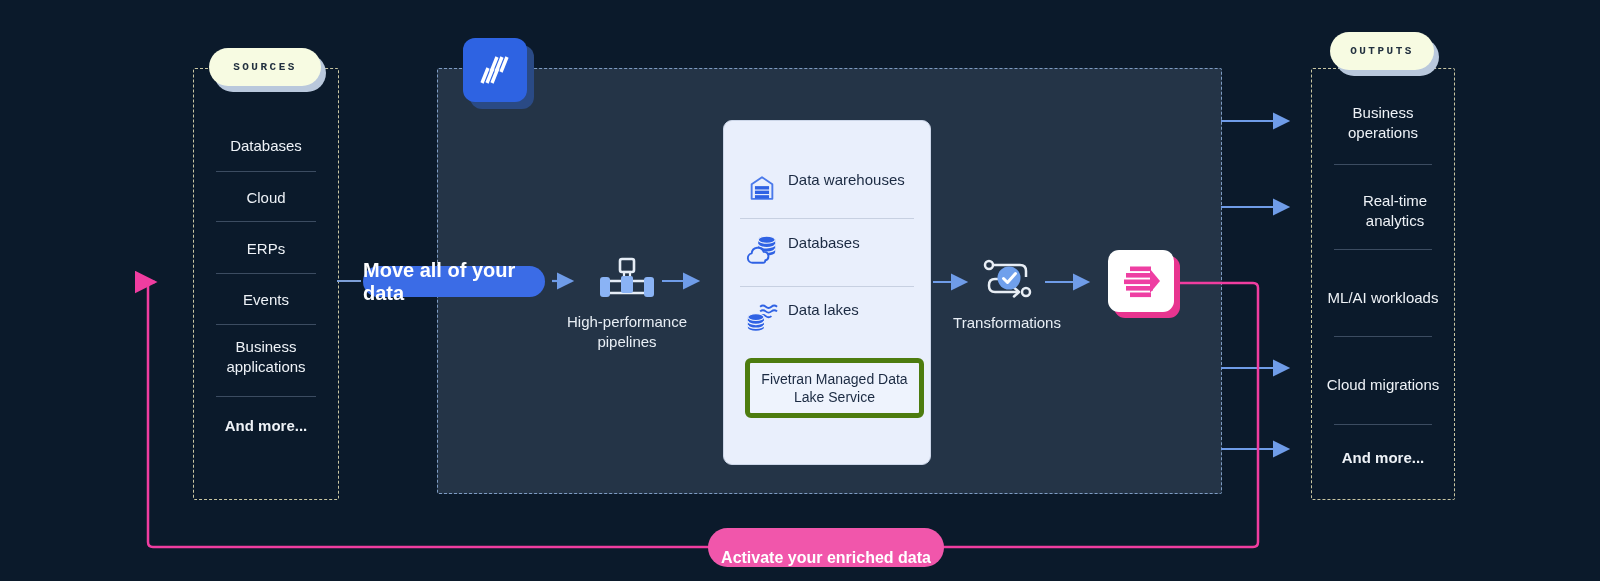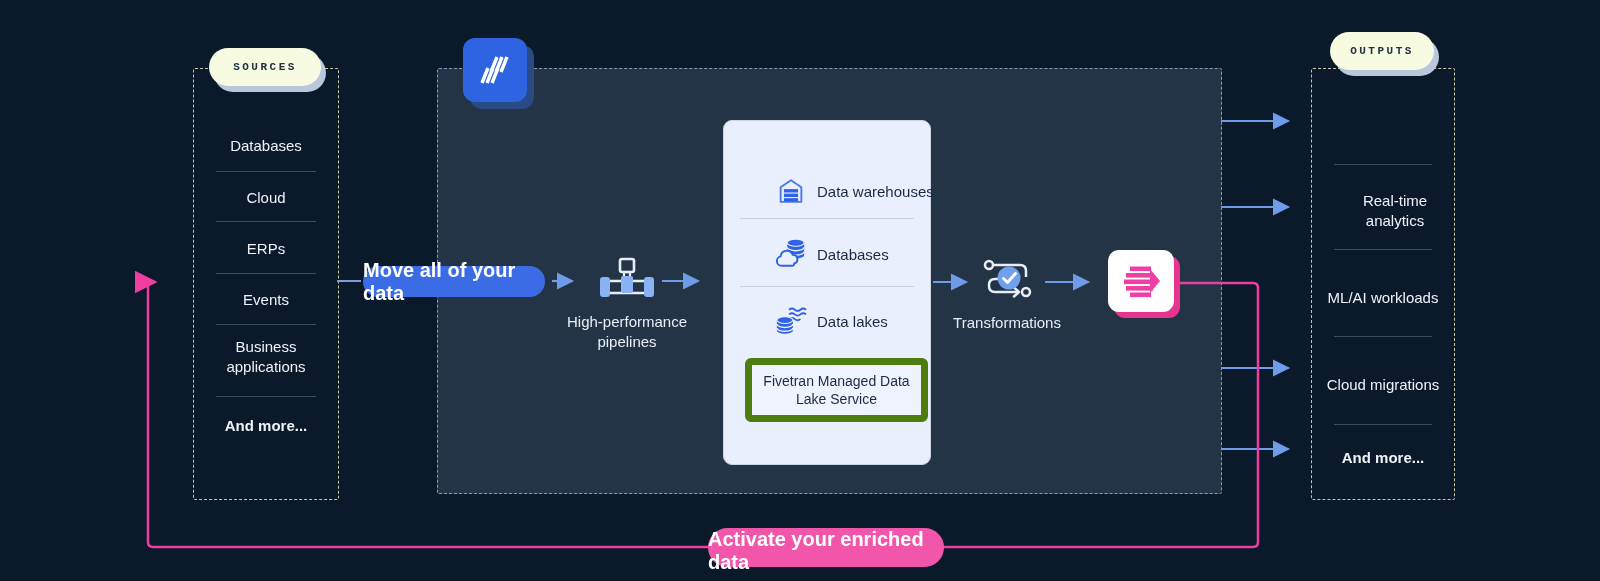--- a/index.html
+++ b/index.html
@@ -34,37 +34,37 @@
   .move-pill{position:absolute;left:363px;top:266px;width:182px;height:31px;border-radius:16px;
              background:#3b6ce6;z-index:4;display:flex;align-items:center;justify-content:center;
              font-size:20px;font-weight:600;color:#fff;}
 
   .flow-icon{position:absolute;z-index:3;}
   .flow-label{position:absolute;text-align:center;font-size:15px;line-height:1.35;color:#e8eef5;z-index:3;}
 
   
   .panel{position:absolute;left:723px;top:120px;width:206px;height:343px;background:#e9effc;
          border:1px solid #ccd6e8;border-radius:9px;z-index:3;}
-  .panel-row{position:absolute;left:0;width:100%;height:40px;display:flex;align-items:center;padding-left:29px;}
+  .panel-row{position:absolute;left:0;width:100%;height:40px;display:flex;align-items:flex-start;}
   .panel-row .icon{margin-left:21px;width:34px;height:34px;flex:none;display:flex;align-items:center;justify-content:center;}
   .panel-row .lbl{margin-left:9px;font-size:15px;color:#1b2a42;}
   .panel-div{position:absolute;left:16px;width:174px;height:1px;background:#c7d0e1;}
-  .managed-box{position:absolute;left:21px;top:237px;width:169px;height:50px;border:7px solid #4d7c0f;
+  .managed-box{position:absolute;left:21px;top:237px;width:169px;height:50px;border:5px solid #4d7c0f;
                border-radius:6px;display:flex;align-items:center;justify-content:center;text-align:center;
                font-size:14px;line-height:1.3;color:#1b2a42;background:#eef3fd;}
 
   
   .dest-chip{position:absolute;left:1108px;top:250px;width:66px;height:62px;border-radius:11px;
              background:#ffffff;box-shadow:6px 6px 0 #e8348f;z-index:4;
              display:flex;align-items:center;justify-content:center;}
 
   
   .activate-pill{position:absolute;left:708px;top:528px;width:236px;height:39px;border-radius:20px;
-                 background:#f156ab;z-index:4;display:flex;align-items:flex-start;justify-content:center;
-                 font-size:20px;font-weight:600;color:#fff;}
+                 background:#f156ab;z-index:4;display:flex;align-items:flex-end;justify-content:center;
+                 font-size:16px;font-weight:600;color:#fff;}
 </style>
 </head>
 <body>
 
 <div class="canvas">
 
   <svg class="connectors" viewBox="0 0 1600 581">
     <defs>
       <marker id="arrBlue" markerWidth="10" markerHeight="10" refX="7" refY="4" orient="auto">
         <path d="M0 0 L8 4 L0 8 Z" fill="#6f9ce8"></path>
@@ -223,20 +223,23 @@
       <polygon points="29,6 39,18 29,30" fill="#ee3fa2"></polygon>
       <rect x="9" y="3.5" width="21" height="4.6" fill="#ee3fa2"></rect>
       <rect x="5" y="10" width="27" height="4.6" fill="#ee3fa2"></rect>
       <rect x="3" y="16.5" width="31" height="4.6" fill="#ee3fa2"></rect>
       <rect x="5" y="23" width="27" height="4.6" fill="#ee3fa2"></rect>
       <rect x="9" y="29.5" width="21" height="4.6" fill="#ee3fa2"></rect>
     </svg>
   </div>
 
   <div class="dash-box" style="left:1311px;top:68px;width:142px;height:430px;">
+    <div class="list-item" style="top:30px;height:48px;">
+      <span class="wrap">Business operations</span>
+    </div>
     <div class="h-div" style="top:95px;"></div>
     <div class="list-item" style="top:118px;height:48px;justify-content:flex-end;">
       <span class="wrap">Real-time analytics</span>
     </div>
     <div class="h-div" style="top:180px;"></div>
     <div class="list-item" style="top:205px;height:48px;">
       <span class="wrap">ML/AI workloads</span>
     </div>
     <div class="h-div" style="top:267px;"></div>
     <div class="list-item" style="top:292px;height:48px;">

